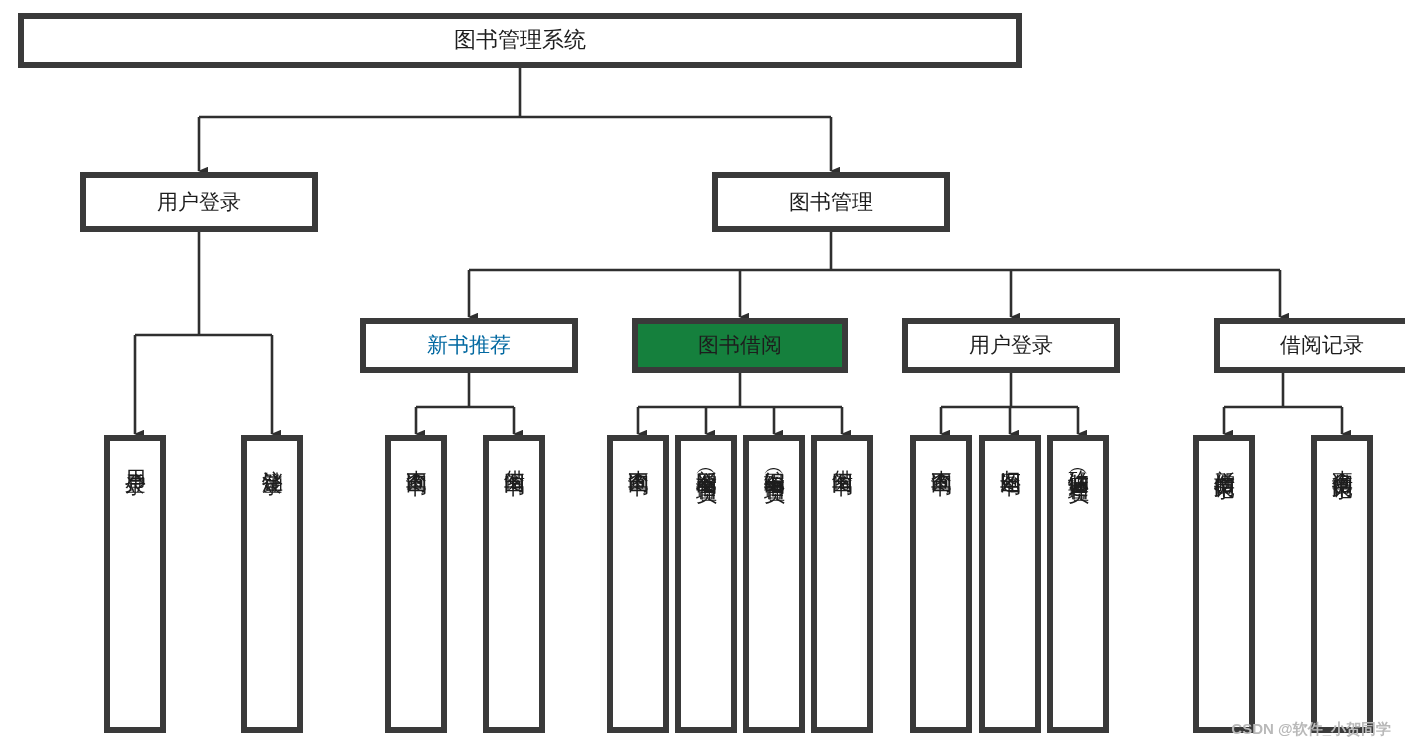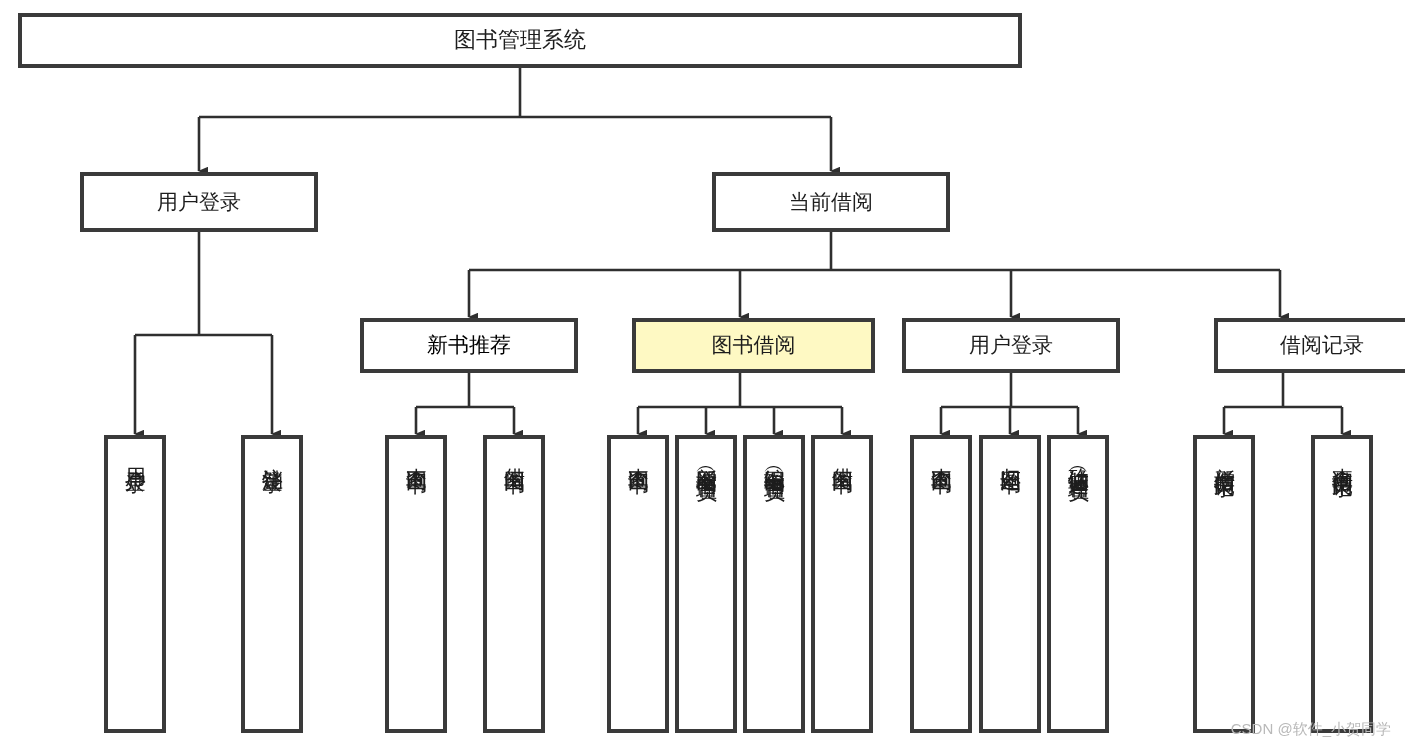--- a/index.html
+++ b/index.html
@@ -13,21 +13,21 @@
   #diagram-root {
     position: relative;
     width: 1405px;
     height: 747px;
     background: #ffffff;
     overflow: hidden;
   }
   .node-box {
     position: absolute;
     box-sizing: border-box;
-    border: 4px solid #c4b5fd;
+    border: 6px solid #c4b5fd;
     background: #ffffff;
     display: flex;
     align-items: center;
     justify-content: center;
     color: #1d1d1d;
   }
   .node-label {
     display: block;
     text-align: center;
     line-height: 1.28;
@@ -58,20 +58,21 @@
     pointer-events: none;
   }
   #watermark {
     position: absolute;
     right: 14px;
     bottom: 8px;
     font-size: 15px;
     color: #b9b9b9;
     white-space: nowrap;
     user-select: none;
+    font-weight: bold;
   }
 </style>
 </head>
 <body>
 
 <div id="diagram-root">
 
   <svg id="connectors" viewBox="0 0 1405 747" width="1405" height="747" xmlns="http://www.w3.org/2000/svg">
     <defs>
       <marker id="arrowhead" markerWidth="9" markerHeight="10" refX="4.5" refY="9" orient="auto" markerUnits="userSpaceOnUse">
@@ -116,26 +117,26 @@
   </svg>
 
   <div id="nodes-layer">
       <div class="node-box horiz root" style="left: 18px; top: 13px; width: 1004px; height: 55px; border-color: rgb(58, 58, 58); background: rgb(255, 255, 255); color: rgb(29, 29, 29);">
         <span class="node-label">图书管理系统</span>
       </div>
       <div class="node-box horiz" style="left: 80px; top: 172px; width: 238px; height: 60px; border-color: rgb(58, 58, 58); background: rgb(255, 255, 255); color: rgb(29, 29, 29);">
         <span class="node-label">用户登录</span>
       </div>
       <div class="node-box horiz" style="left: 712px; top: 172px; width: 238px; height: 60px; border-color: rgb(58, 58, 58); background: rgb(255, 255, 255); color: rgb(29, 29, 29);">
-        <span class="node-label">当前借阅</span>
+        <span class="node-label">图书管理</span>
       </div>
-      <div class="node-box horiz" style="left: 360px; top: 318px; width: 218px; height: 55px; border-color: rgb(58, 58, 58); background: rgb(255, 255, 255); color: #000000;">
+      <div class="node-box horiz" style="left: 360px; top: 318px; width: 218px; height: 55px; border-color: rgb(58, 58, 58); background: rgb(255, 255, 255); color: #0369a1;">
         <span class="node-label">新书推荐</span>
       </div>
-      <div class="node-box horiz" style="left: 632px; top: 318px; width: 243px; height: 55px; border-color: rgb(58, 58, 58); background: #fef9c3; color: rgb(29, 29, 29);">
+      <div class="node-box horiz" style="left: 632px; top: 318px; width: 216px; height: 55px; border-color: rgb(58, 58, 58); background: #15803d; color: rgb(29, 29, 29);">
         <span class="node-label">图书借阅</span>
       </div>
       <div class="node-box horiz" style="left: 902px; top: 318px; width: 218px; height: 55px; border-color: rgb(58, 58, 58); background: rgb(255, 255, 255); color: rgb(29, 29, 29);">
         <span class="node-label">用户登录</span>
       </div>
       <div class="node-box horiz" style="left: 1172px; top: 318px; width: 216px; height: 55px; border-color: rgb(58, 58, 58); background: rgb(255, 255, 255); color: rgb(29, 29, 29); margin-left: 42px;">
         <span class="node-label">借阅记录</span>
       </div>
       <div class="node-box vert" style="left: 104px; top: 435px; width: 62px; height: 298px; border-color: rgb(58, 58, 58); background: rgb(255, 255, 255); color: rgb(29, 29, 29);">
         <span class="node-label">用户登录</span>

